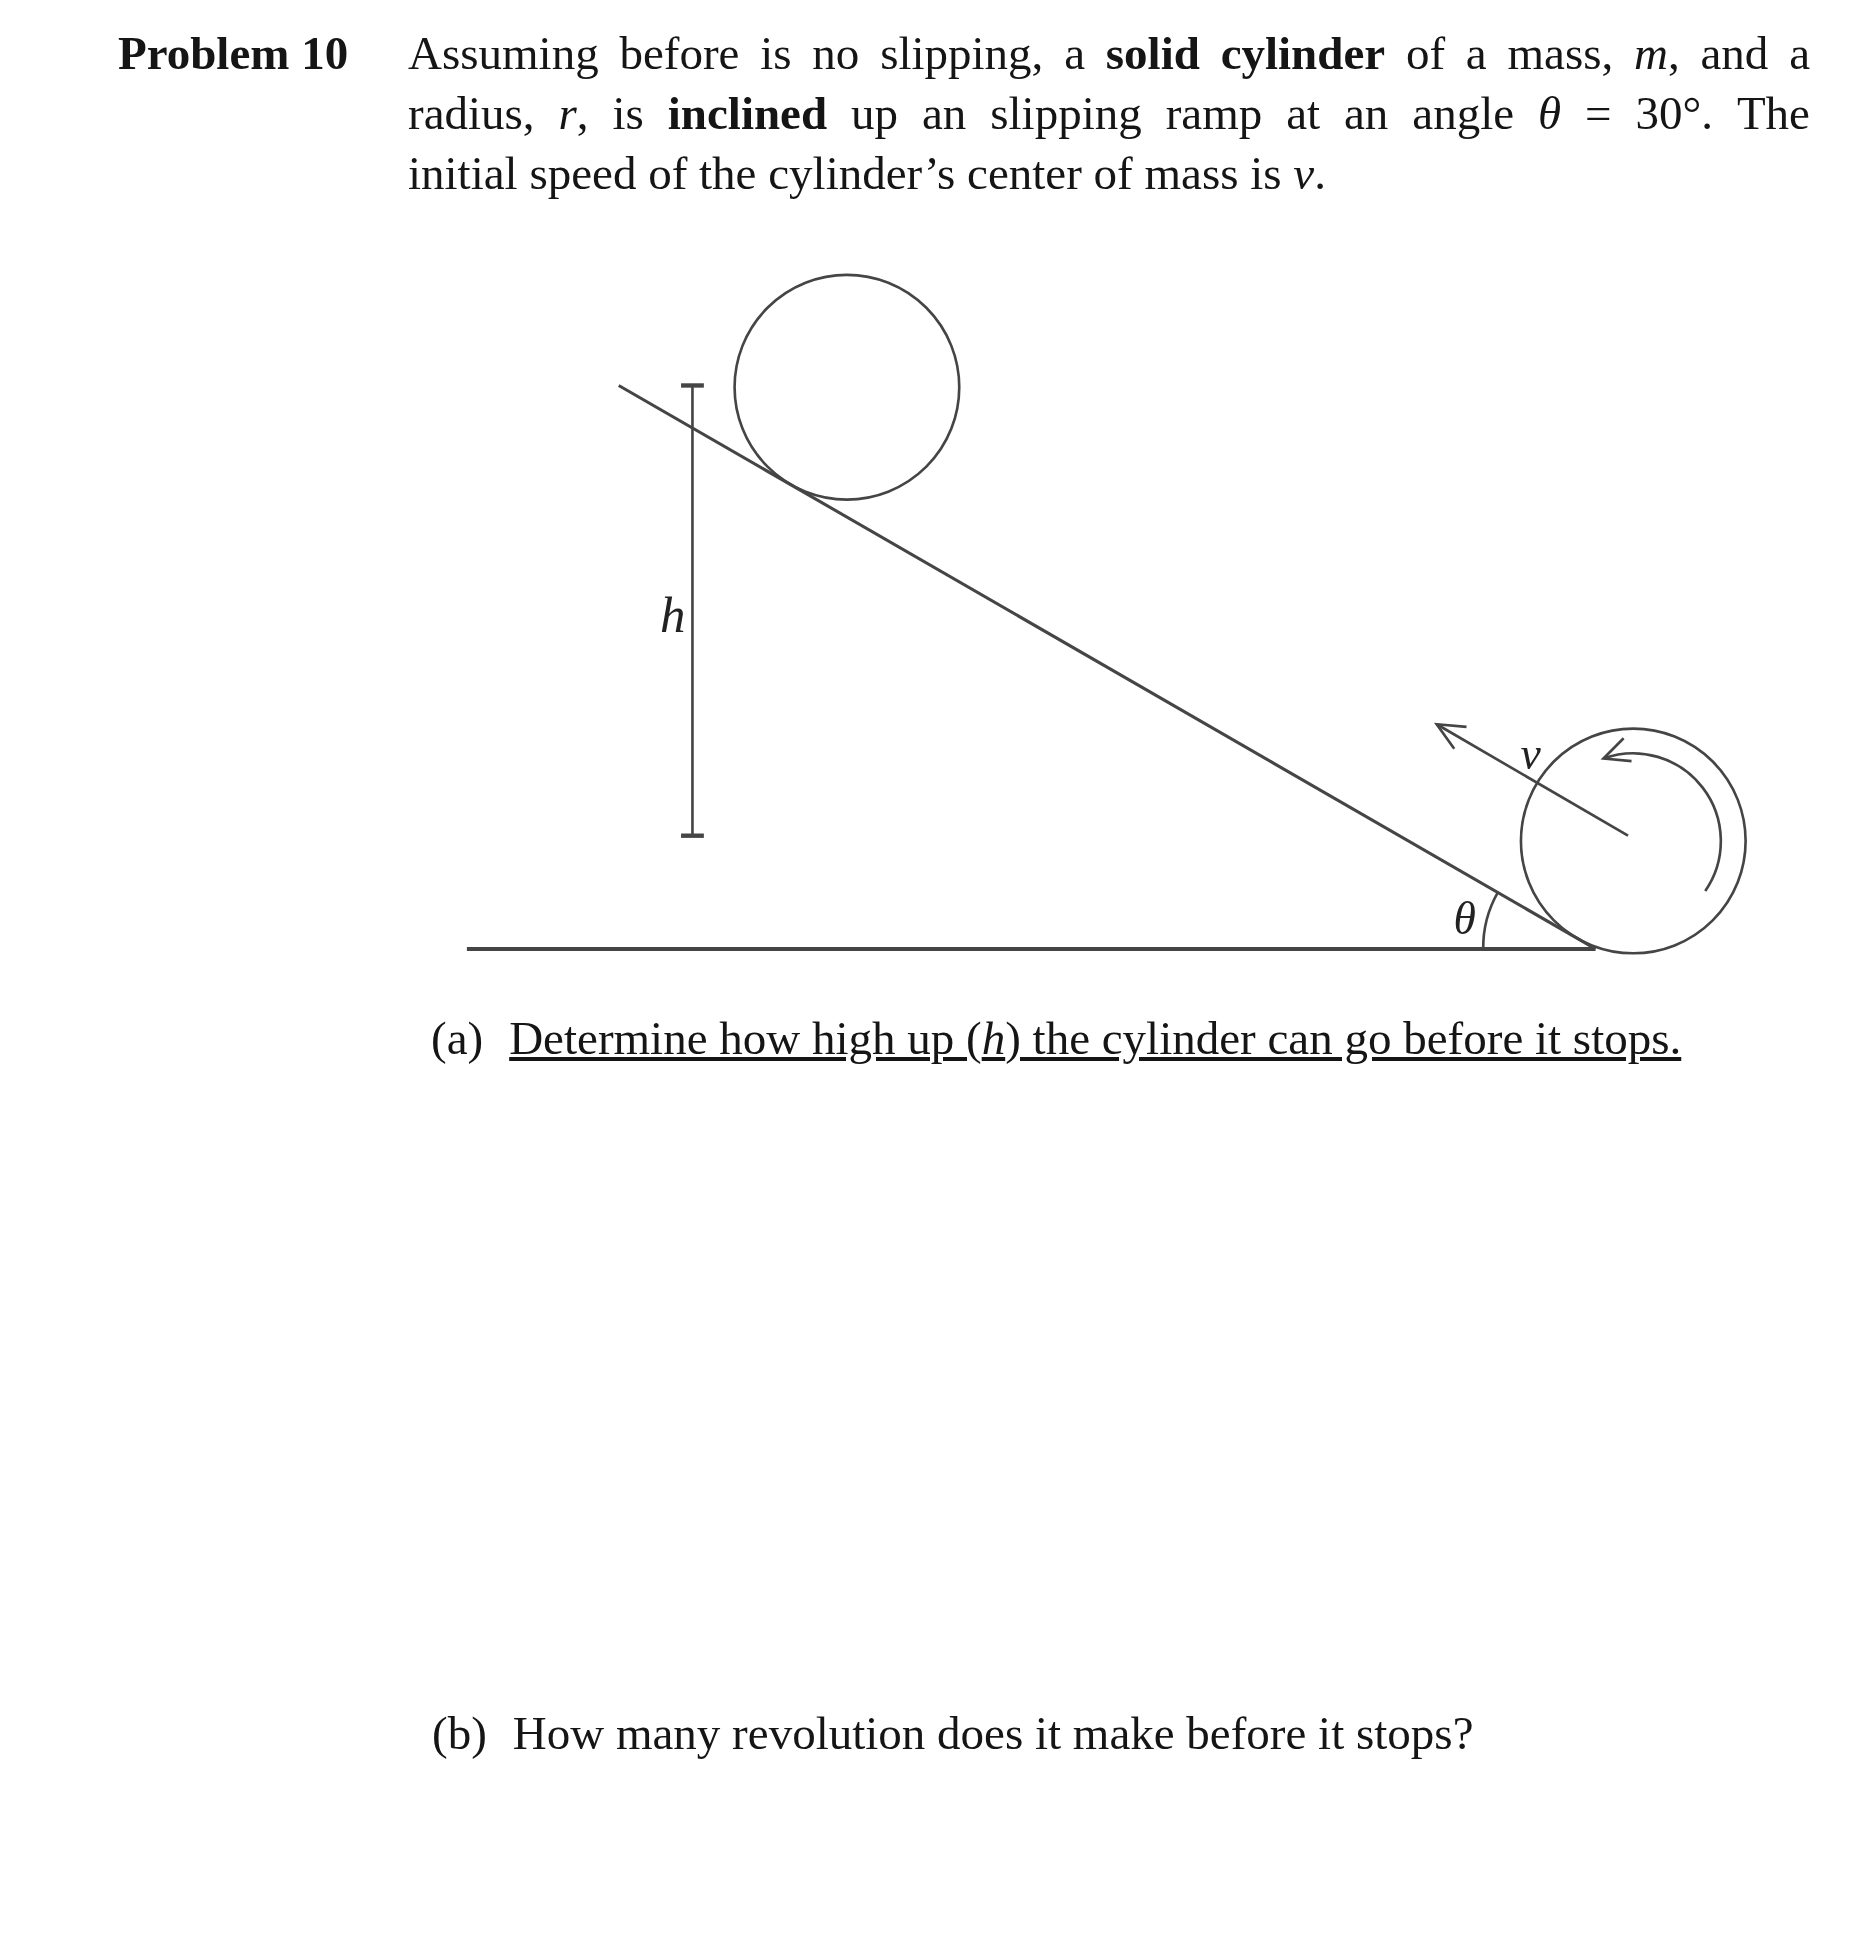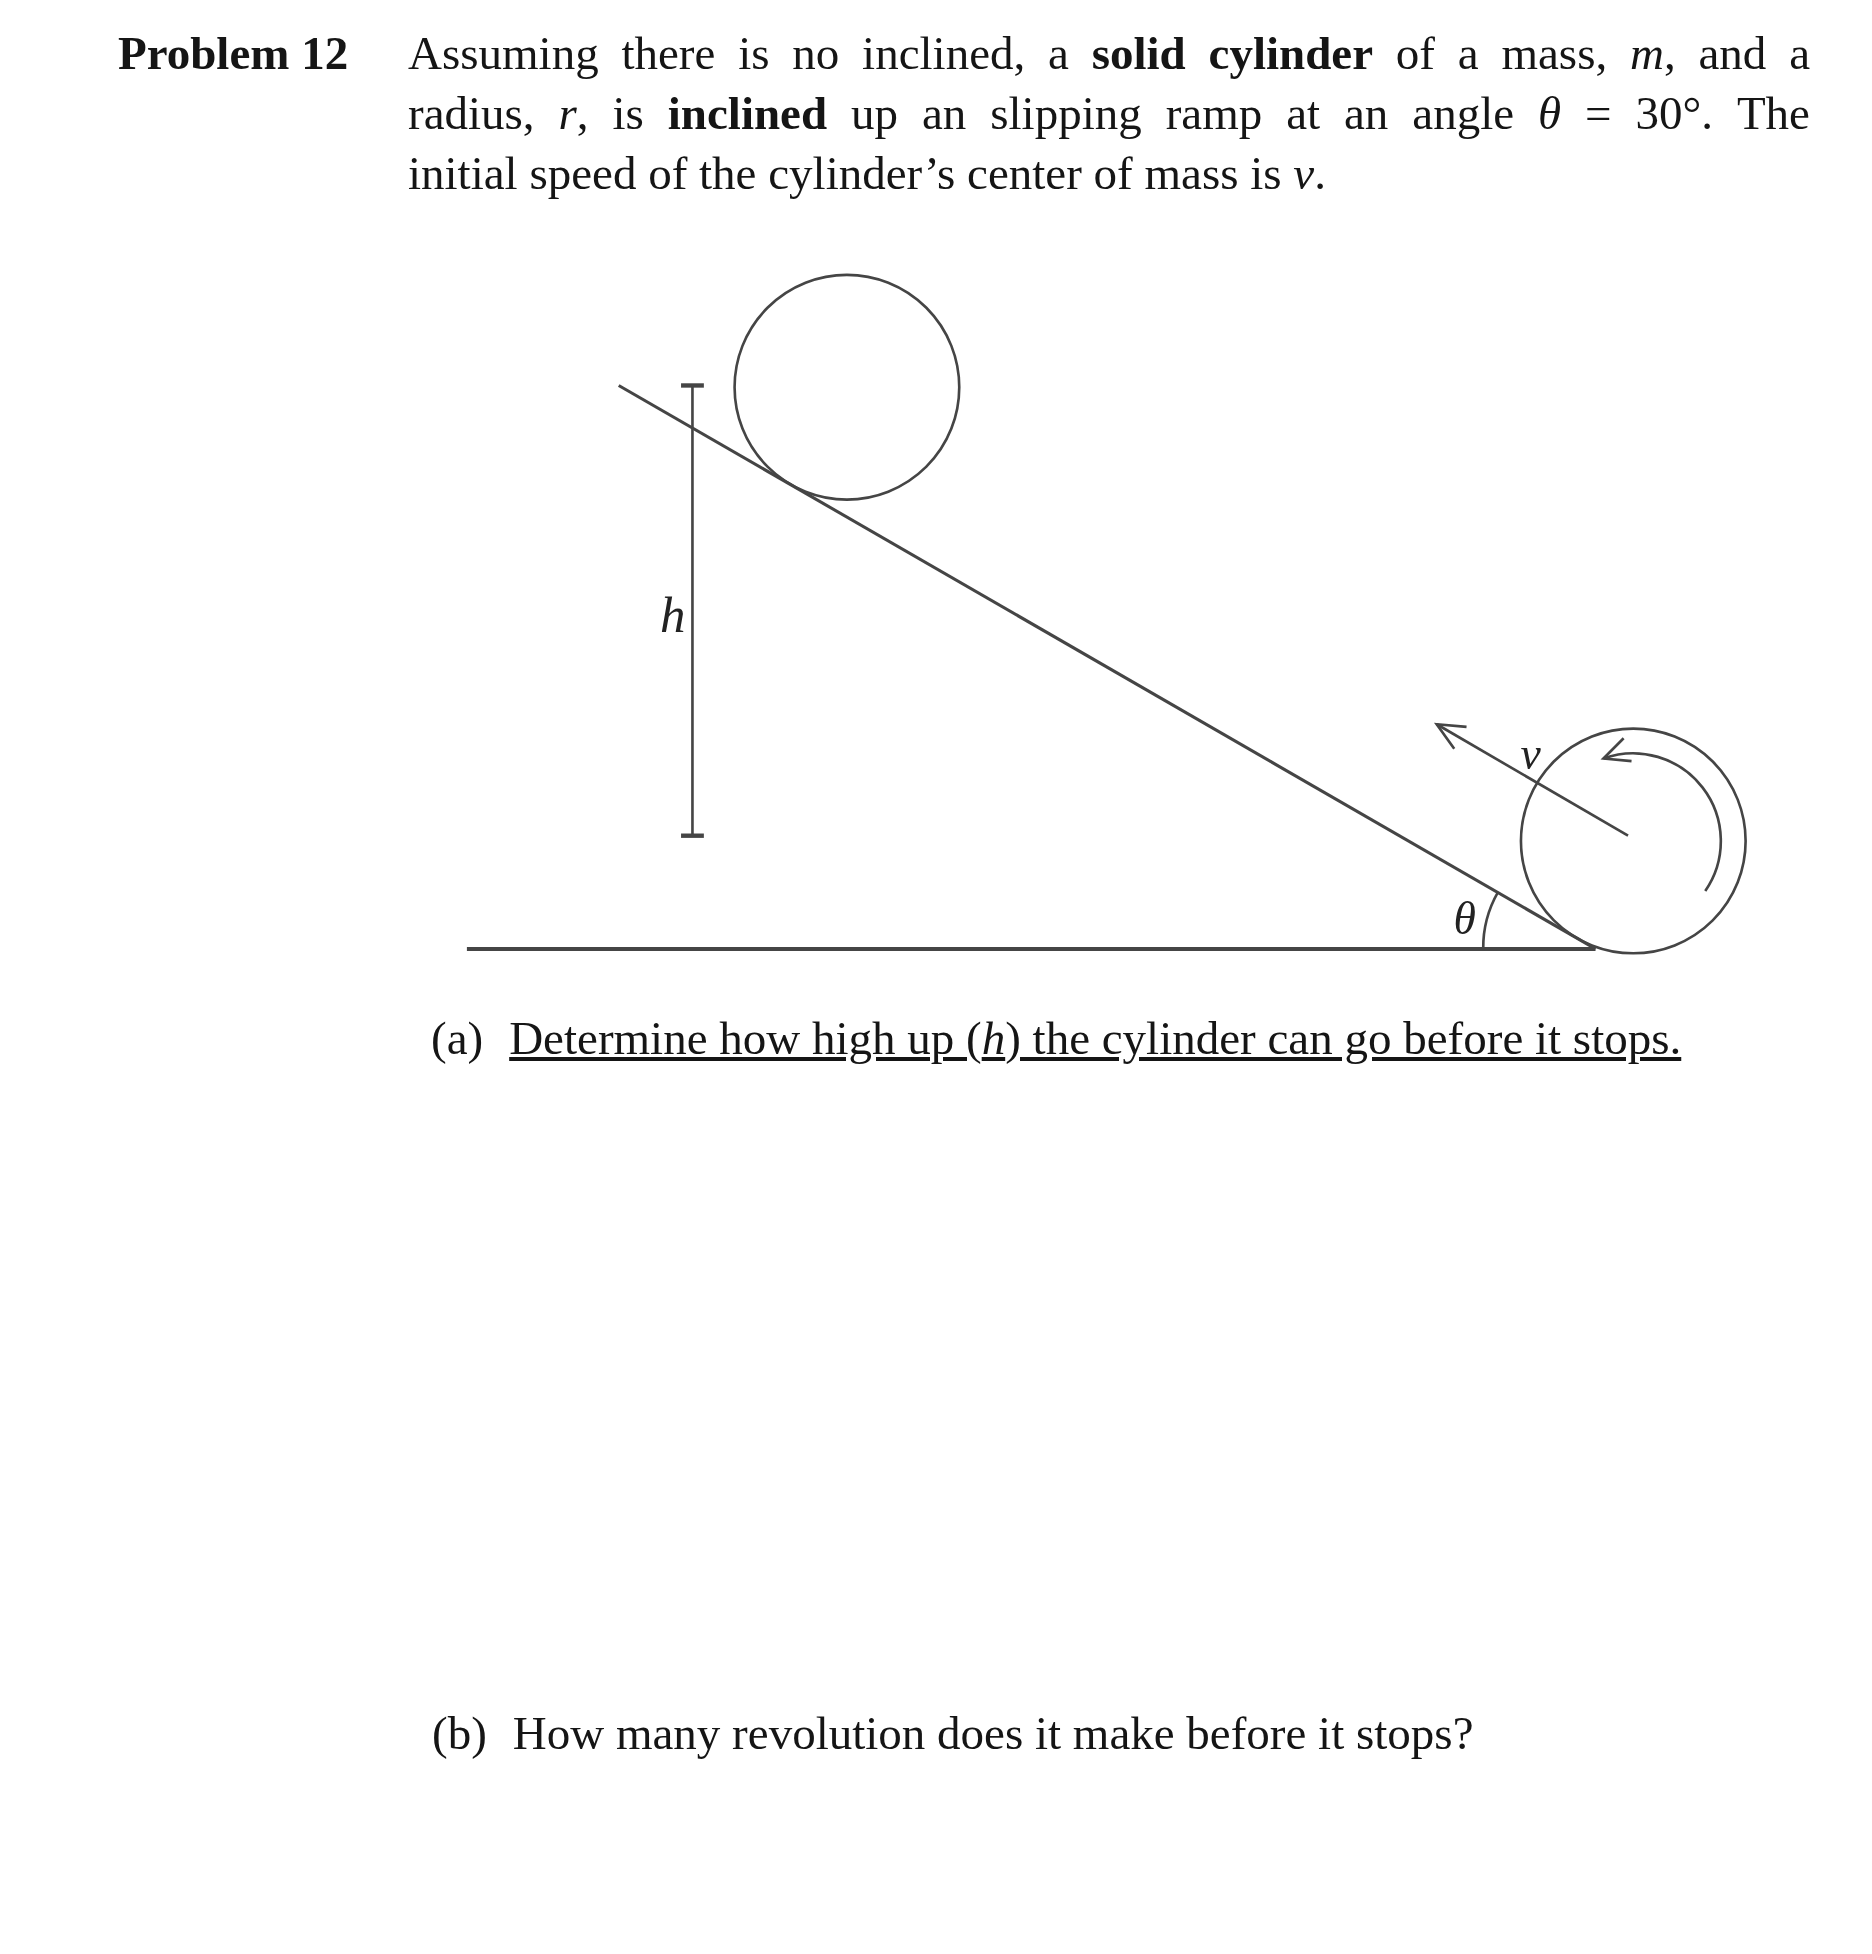--- a/index.html
+++ b/index.html
@@ -29,23 +29,23 @@
   #diagram-svg{position:absolute;left:0;top:0;}
   .stroke{fill:none;stroke:#454545;}
   text.math{
     font-family:"Liberation Serif", serif;
     font-style:italic;fill:#222222;
   }
 </style>
 </head>
 <body>
 
-<div id="problem-label">Problem 12</div>
+<div id="problem-label">Problem 10</div>
 <div id="problem-body">
-  <div class="jline"><span>Assuming there is no inclined, a </span><span class="b">solid cylinder</span><span> of a mass, </span><span class="i">m</span><span>, and a</span></div>
+  <div class="jline"><span>Assuming before is no slipping, a </span><span class="b">solid cylinder</span><span> of a mass, </span><span class="i">m</span><span>, and a</span></div>
   <div class="jline"><span>radius, </span><span class="i">r</span><span>, is </span><span class="b">inclined</span><span> up an slipping ramp at an angle </span><span class="i">θ</span><span> = 30°.  The</span></div>
   <div class="lline"><span>initial speed of the cylinder’s center of mass is </span><span class="i">v</span><span>.</span></div>
 </div>
 
 <svg id="diagram-svg" width="1872" height="1954" viewBox="0 0 2133 2226" xmlns="http://www.w3.org/2000/svg">
 
   <path class="stroke" d="M 532 1081 L 1818 1081" stroke-width="4.5"></path>
 
   <path class="stroke" d="M 705 439 L 1818 1081" stroke-width="3.5"></path>
 

